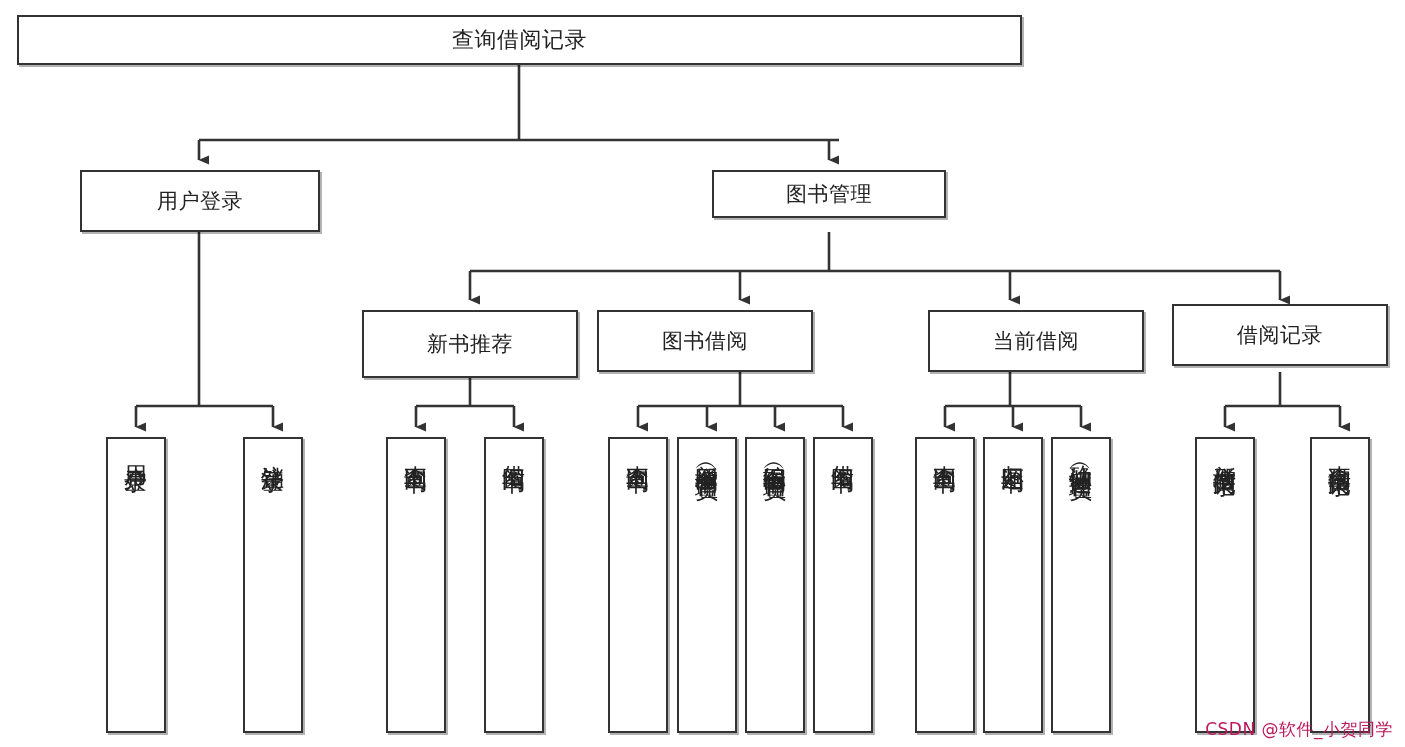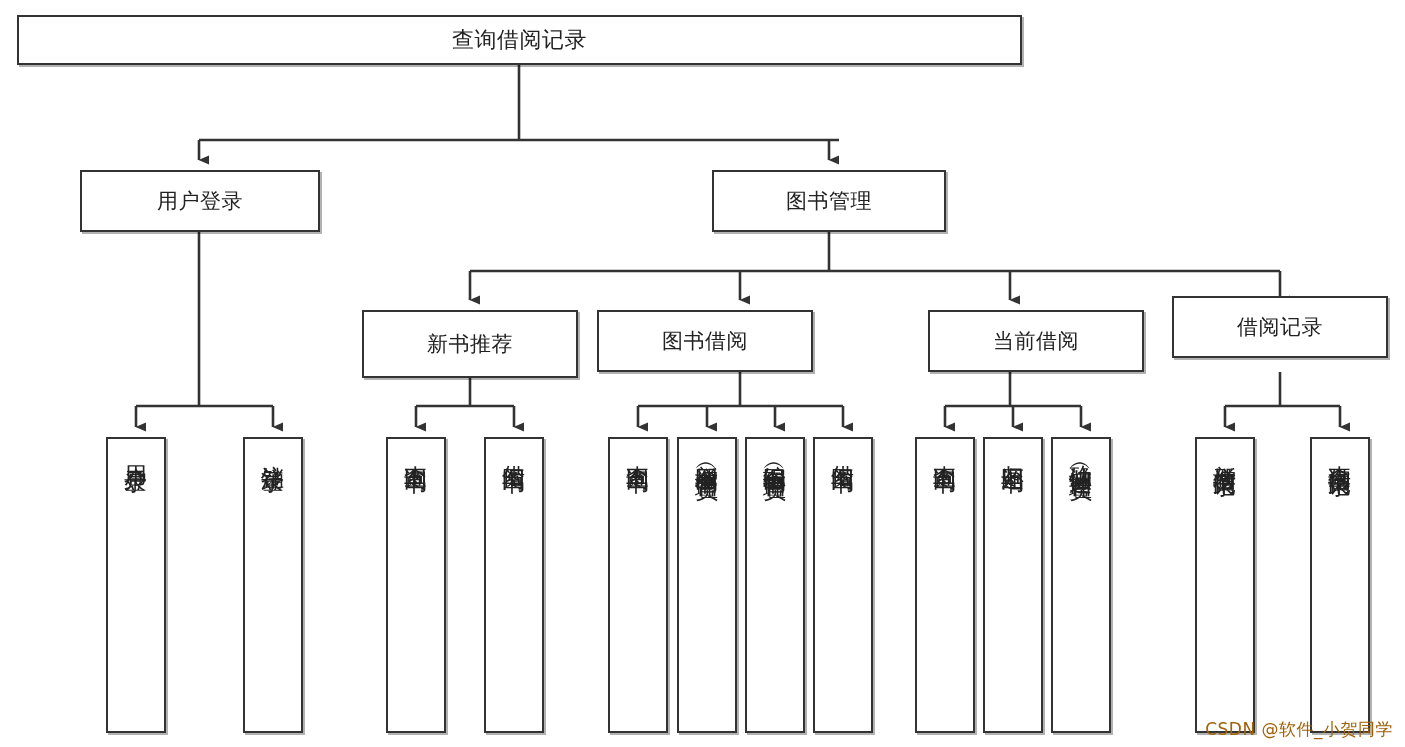--- a/index.html
+++ b/index.html
@@ -58,21 +58,21 @@
     line-height: 1.05;
     letter-spacing: 2px;
     white-space: normal;
     max-height: 276px;
   }
   .watermark {
     position: absolute;
     right: 12px;
     bottom: 6px;
     font-size: 17px;
-    color: #a16207;
+    color: #be185d;
     letter-spacing: 0.5px;
     user-select: none;
     white-space: nowrap;
   }
 </style>
 </head>
 <body>
 
 <div id="canvas">
 
@@ -127,34 +127,34 @@
     </g>
   </svg>
 
   <div class="node root" style="left:17px; top:15px; width:1005px; height:50px;">
     <span class="label">查询借阅记录</span>
   </div>
 
   <div class="node" style="left:80px; top:170px; width:240px; height:62px;">
     <span class="label">用户登录</span>
   </div>
-  <div class="node" style="left:712px; top:170px; width:234px; height:62px;">
+  <div class="node" style="left:712px; top:170px; width:234px; height:48px;">
     <span class="label">图书管理</span>
   </div>
 
   <div class="node" style="left:362px; top:310px; width:216px; height:68px;">
     <span class="label">新书推荐</span>
   </div>
   <div class="node" style="left:597px; top:310px; width:216px; height:62px;">
     <span class="label">图书借阅</span>
   </div>
   <div class="node" style="left:928px; top:310px; width:216px; height:62px;">
     <span class="label">当前借阅</span>
   </div>
-  <div class="node" style="left:1172px; top:296px; width:216px; height:62px;">
+  <div class="node" style="left:1172px; top:304px; width:216px; height:62px;">
     <span class="label">借阅记录</span>
   </div>
 
   <div class="node leaf" style="left:106px; top:437px; width:60px; height:296px;">
     <span class="label">用户登录</span>
   </div>
   <div class="node leaf" style="left:243px; top:437px; width:60px; height:296px;">
     <span class="label">注销登录</span>
   </div>
 

